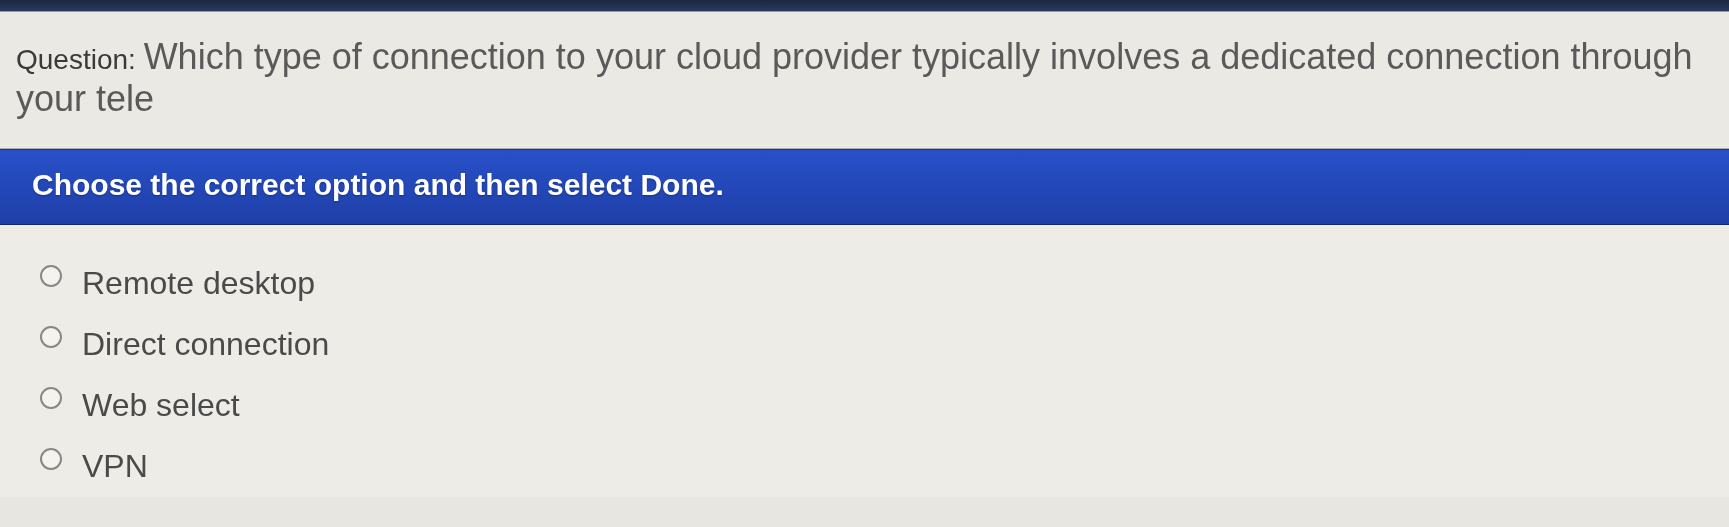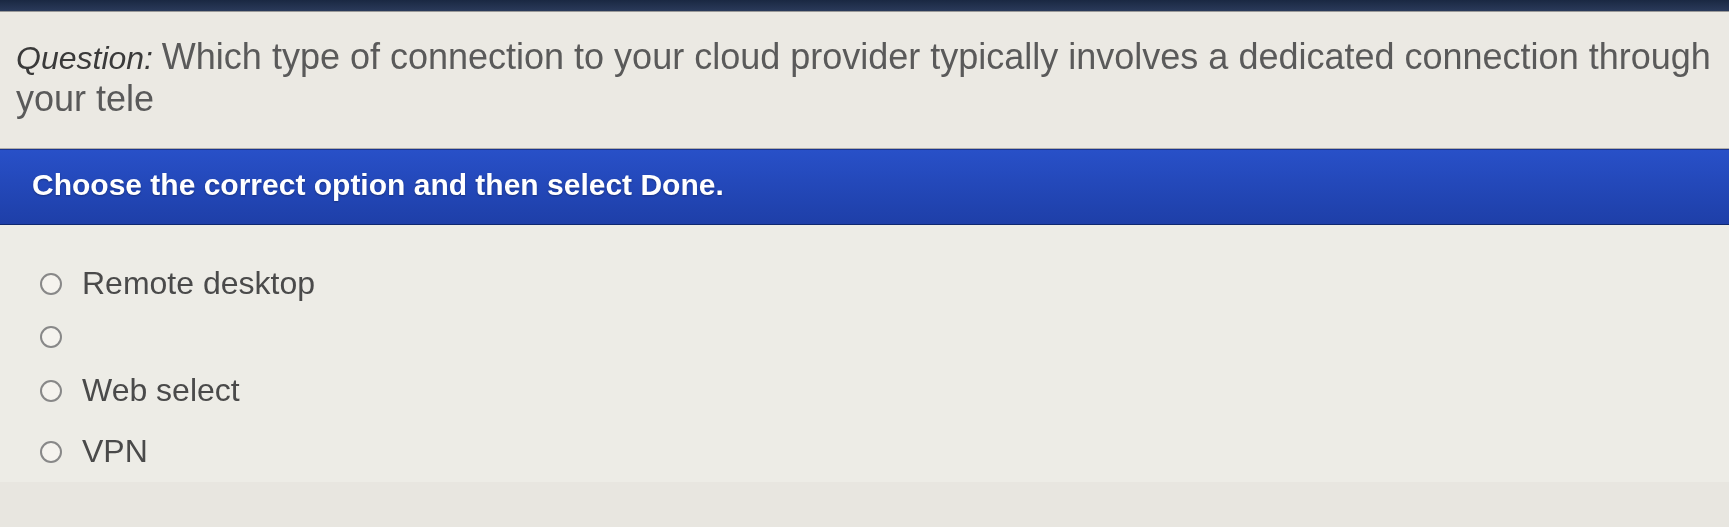--- a/index.html
+++ b/index.html
@@ -18,24 +18,23 @@
       height: 12px;
       background: linear-gradient(to bottom, #1a2842 0%, #2a3a5a 100%);
       border-bottom: 1px solid #999;
     }
     .question-section {
       background: #ebe9e3;
       padding: 24px 16px 28px 16px;
       border-bottom: 1px solid #b0aeaa;
     }
     .question-label {
-      font-size: 32px;
+      font-size: 28px;
       color: #3a3a3a;
       font-weight: 400;
-      font-style: italic;
     }
     .question-text {
       font-size: 36px;
       color: #5a5a5a;
       font-weight: 400;
     }
     .instruction-bar {
       background: linear-gradient(to bottom, #2850c8 0%, #1e3fa8 100%);
       color: #ffffff;
       padding: 18px 16px 22px 32px;
@@ -44,21 +43,20 @@
       border-top: 1px solid #1a3590;
       border-bottom: 1px solid #0f2870;
       text-shadow: 0 1px 2px rgba(0,0,0,0.3);
     }
     .options-section {
       background: #edece6;
       padding: 28px 0 0 40px;
     }
     .option-row {
       display: flex;
-      align-items: center;
       padding: 12px 0;
       cursor: pointer;
     }
     .radio-circle {
       width: 22px;
       height: 22px;
       border: 2px solid #888;
       border-radius: 50%;
       margin-right: 20px;
       flex-shrink: 0;
@@ -81,20 +79,21 @@
 
 <div class="instruction-bar">Choose the correct option and then select Done.</div>
 
 <div class="options-section">
   <div class="option-row">
     <span class="radio-circle"></span>
     <span class="option-label">Remote desktop</span>
   </div>
   <div class="option-row">
     <span class="radio-circle"></span>
+    <span class="option-label">Direct connection</span>
   </div>
   <div class="option-row">
     <span class="radio-circle"></span>
     <span class="option-label">Web select</span>
   </div>
   <div class="option-row">
     <span class="radio-circle"></span>
     <span class="option-label">VPN</span>
   </div>
 </div>

